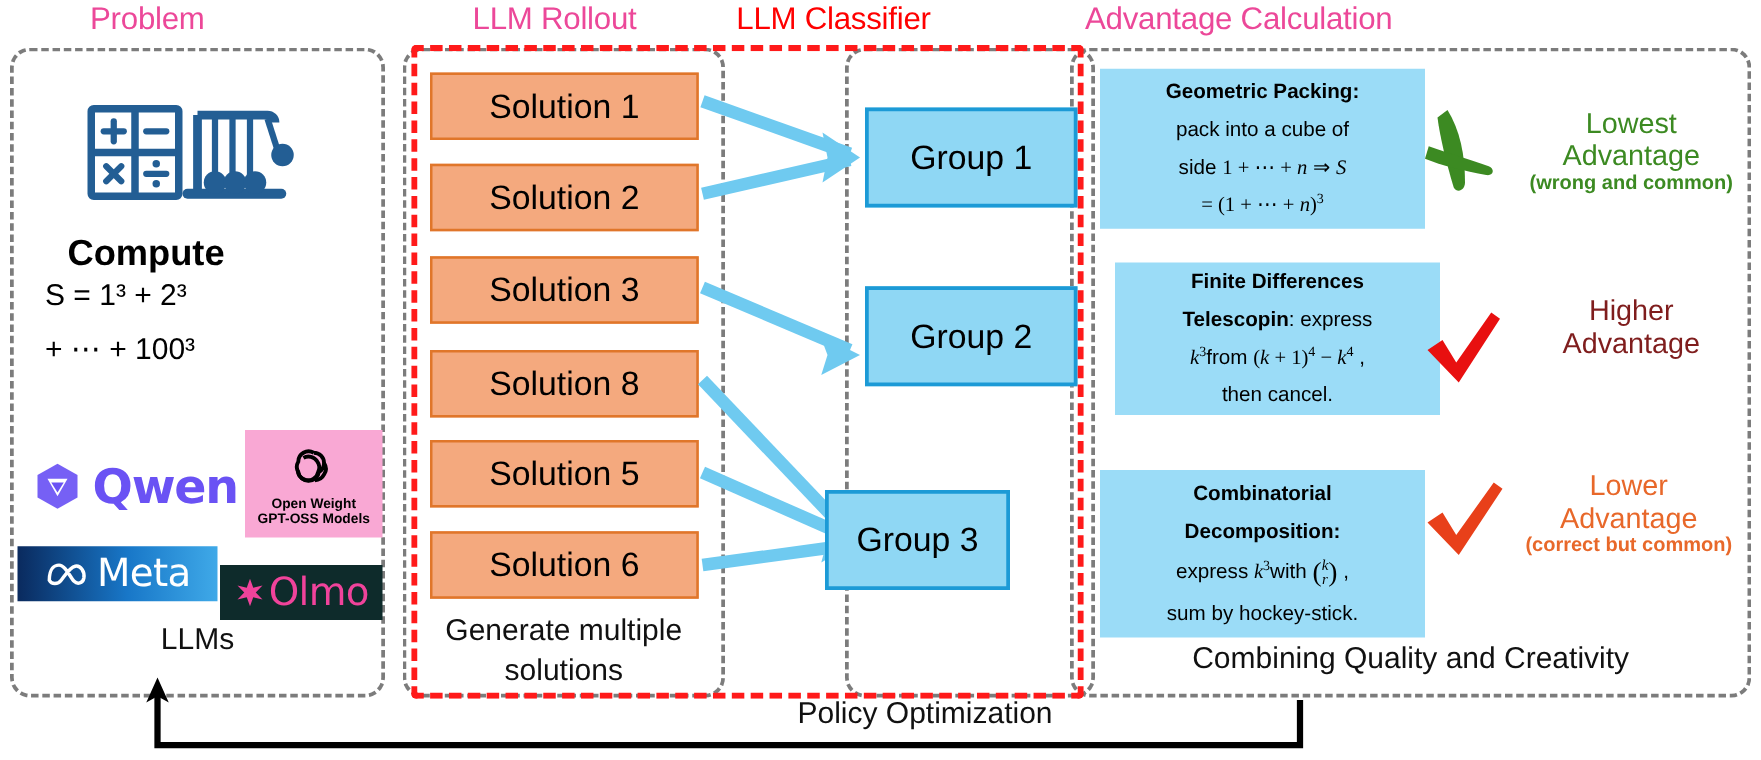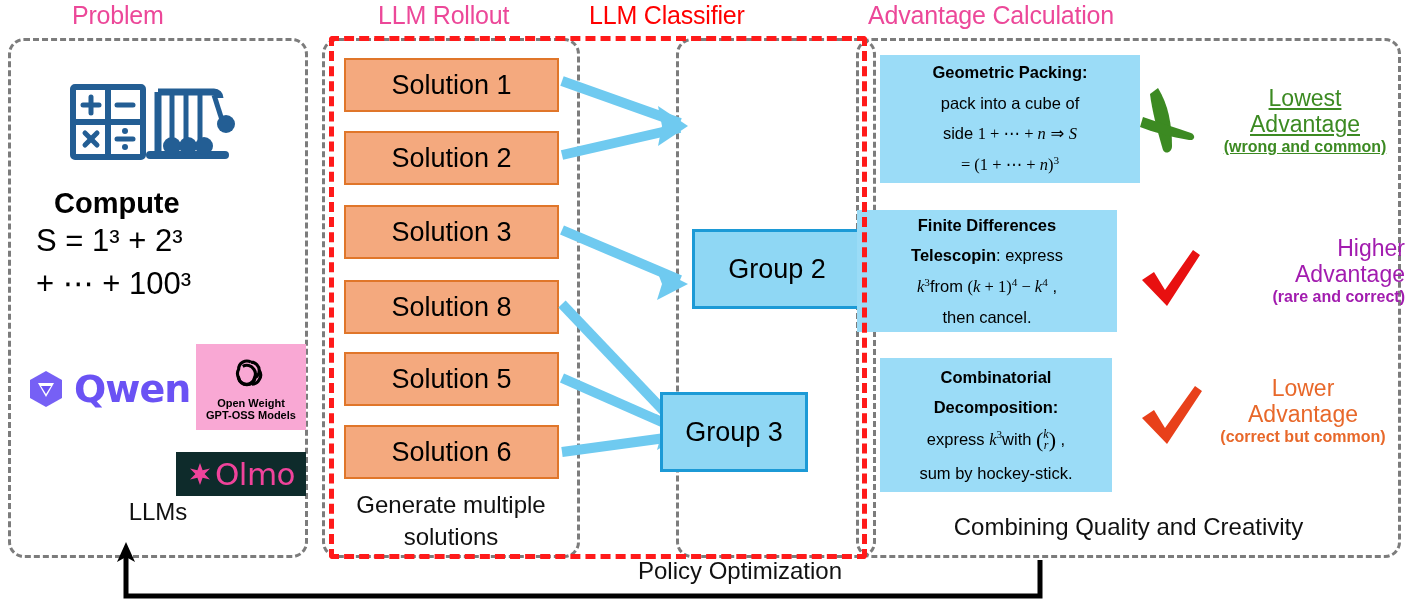--- a/index.html
+++ b/index.html
@@ -39,21 +39,21 @@
   .oss-wrap{background:#f9a8d4;display:flex;flex-direction:column;align-items:center;justify-content:center;}
   .oss-txt{font-size:11px;font-weight:bold;color:#000;line-height:1.12;text-align:center;}
   .meta-wrap{background:linear-gradient(90deg,#0A2A5E 0%,#1877C8 55%,#3FA9E8 100%);
              display:flex;align-items:center;justify-content:center;gap:4px;}
   .meta-txt{font-size:31px;color:#fff;font-weight:500;letter-spacing:-.5px;font-family:"DejaVu Sans",sans-serif;}
   .olmo-wrap{background:#0E2B2B;display:flex;align-items:center;justify-content:center;gap:2px;}
   .olmo-txt{font-size:31px;color:#F0439B;letter-spacing:-.5px;font-family:"DejaVu Sans",sans-serif;}
 
   .eq{position:absolute;white-space:nowrap;}
   .eq .bold{font-weight:bold;font-size:29px;}
-  .eq .reg{font-size:31px;}
+  .eq .reg{font-size:24px;}
 
   svg.ov{position:absolute;left:0;top:0;width:1409px;height:608px;pointer-events:none;}
 </style>
 </head>
 <body>
 
 <div id="stage">
 
   <div class="hdr" style="left:72px;top:1px;">Problem</div>
   <div class="hdr" style="left:378px;top:1px;">LLM Rollout</div>
@@ -126,20 +126,26 @@
         <path d="M15 14.5 a9 9 0 0 1 12 3 a9 9 0 0 1 1 9 a9 9 0 0 1-12 7 a9 9 0 0 1-6-8"></path>
         <path d="M33 19 a9 9 0 0 1 0 10 a9 9 0 0 1-8 5"></path>
       </g>
     </svg>
     <div class="oss-txt">
       <span>Open Weight</span><br>
       <span>GPT-OSS Models</span>
     </div>
   </div>
 
+  <div class="logo meta-wrap" style="left:14px;top:437px;width:160px;height:44px;">
+    <svg width="38" height="26" viewBox="0 0 44 26">
+      <path d="M4 19 C4 8 9 5 13 5 C19 5 23 16 27 20 C30 23 35 22 36 17 C37 11 33 5 28 6 C23 7 19 14 15 19 C12 23 6 23 4 19 Z" fill="none" stroke="#ffffff" stroke-width="3.2" stroke-linecap="round"></path>
+    </svg>
+    <span class="meta-txt">Meta</span>
+  </div>
 
   <div class="logo olmo-wrap" style="left:176px;top:452px;width:130px;height:44px;">
     <svg width="26" height="26" viewBox="0 0 26 26">
       <path d="M13 2 L15.6 9.2 L23 7.4 L17.6 13 L23 18.6 L15.6 16.8 L13 24 L10.4 16.8 L3 18.6 L8.4 13 L3 7.4 L10.4 9.2 Z" fill="#F0439B"></path>
     </svg>
     <span class="olmo-txt">Olmo</span>
   </div>
 
   <div class="capt" style="left:0px;top:498px;width:316px;">LLMs</div>
 
@@ -174,71 +180,73 @@
       <line x1="562" y1="378" x2="680" y2="430"></line>
       <line x1="562" y1="452" x2="680" y2="436"></line>
     </g>
     <g fill="#6FCAF0">
       <polygon points="688,126 658,106 662,126 658,146"></polygon>
       <polygon points="688,284 656,268 662,284 657,300"></polygon>
       <polygon points="688,432 656,414 662,432 657,450"></polygon>
     </g>
   </svg>
 
+  <div class="grp" style="left:692px;top:86px; width:170px;height:80px;">
+      <span>Group 1</span>
+    </div>
   <div class="grp" style="left:692px;top:229px;width:170px;height:80px;">
       <span>Group 2</span>
     </div>
   <div class="grp" style="left:660px;top:392px;width:148px;height:80px;">
       <span>Group 3</span>
     </div>
 
   <div class="advbox" style="left:880px;top:55px;width:260px;height:128px;">
     <div class="ln b">Geometric Packing:</div>
     <div class="ln">pack into a cube of</div>
     <div class="ln">side <span class="mr">1 + ⋯ + </span><span class="mi">n</span> ⇒ <span class="mi">S</span></div>
     <div class="ln"><span class="mr">= (1 + ⋯ + </span><span class="mi">n</span><span class="mr">)<sup>3</sup></span></div>
   </div>
 
-  <div class="advbox" style="left:857px;top:210px;width:260px;height:122px;">
+  <div class="advbox" style="left:892px;top:210px;width:260px;height:122px;">
     <div class="ln b">Finite Differences</div>
     <div class="ln"><b>Telescopin</b>: express</div>
     <div class="ln"><span class="mi">k</span><sup class="mr">3</sup>from <span class="mr">(</span><span class="mi">k</span><span class="mr"> + 1)<sup>4</sup> − </span><span class="mi">k</span><sup class="mr">4</sup> ,</div>
     <div class="ln">then cancel.</div>
   </div>
 
-  <div class="advbox" style="left:880px;top:358px;width:232px;height:134px;">
+  <div class="advbox" style="left:880px;top:376px;width:260px;height:134px;">
     <div class="ln b">Combinatorial</div>
     <div class="ln b">Decomposition:</div>
     <div class="ln">express <span class="mi">k</span><sup class="mr">3</sup>with <span style="display:inline-block;vertical-align:middle;font-family:'Liberation Serif',serif;font-size:22px;line-height:.8;">(</span><span style="display:inline-block;vertical-align:middle;line-height:.95;text-align:center;font-size:12px;"><span class="mi" style="display:block;">k</span><span class="mi" style="display:block;">r</span></span><span style="display:inline-block;vertical-align:middle;font-family:'Liberation Serif',serif;font-size:22px;line-height:.8;">)</span> ,</div>
     <div class="ln">sum by hockey-stick.</div>
   </div>
 
   <svg class="ov" viewBox="0 0 1409 608">
     <g fill="#3C8A22">
       <path d="M1158 88 C1168 104 1172 124 1172 146 C1172 152 1166 155 1163 150 C1157 130 1152 110 1150 94 Z"></path>
       <path d="M1143 117 C1158 122 1176 128 1191 133 C1196 135 1195 141 1189 140 C1172 137 1152 132 1140 127 Z"></path>
     </g>
     <g fill="#E81010">
       <path d="M1142 280 L1154 272 L1165 290 L1193 250 L1200 255 L1167 306 Z"></path>
     </g>
     <g fill="#E8401A">
       <path d="M1142 418 L1154 410 L1165 428 L1195 386 L1202 391 L1167 444 Z"></path>
     </g>
   </svg>
 
-  <div class="advlbl" style="left:1205px;top:86px;width:200px;color:#3C8A22;text-decoration:underline;">
+  <div class="advlbl" style="left:1205px;top:86px;width:200px;color:#3C8A22;">
     <div class="big">Lowest</div>
     <div class="big">Advantage</div>
     <div class="small">(wrong and common)</div>
   </div>
 
-  <div class="advlbl" style="left:1205px;top:236px;width:200px;color:#a21caf;text-align:right;">
+  <div class="advlbl" style="left:1205px;top:236px;width:200px;color:#7f1d1d;">
     <div class="big">Higher</div>
     <div class="big">Advantage</div>
-    <div class="small">(rare and correct)</div>
   </div>
 
   <div class="advlbl" style="left:1198px;top:376px;width:210px;color:#E8682A;">
     <div class="big">Lower</div>
     <div class="big">Advantage</div>
     <div class="small">(correct but common)</div>
   </div>
 
   <div class="capt" style="left:856px;top:513px;width:545px;">Combining Quality and Creativity</div>
 

